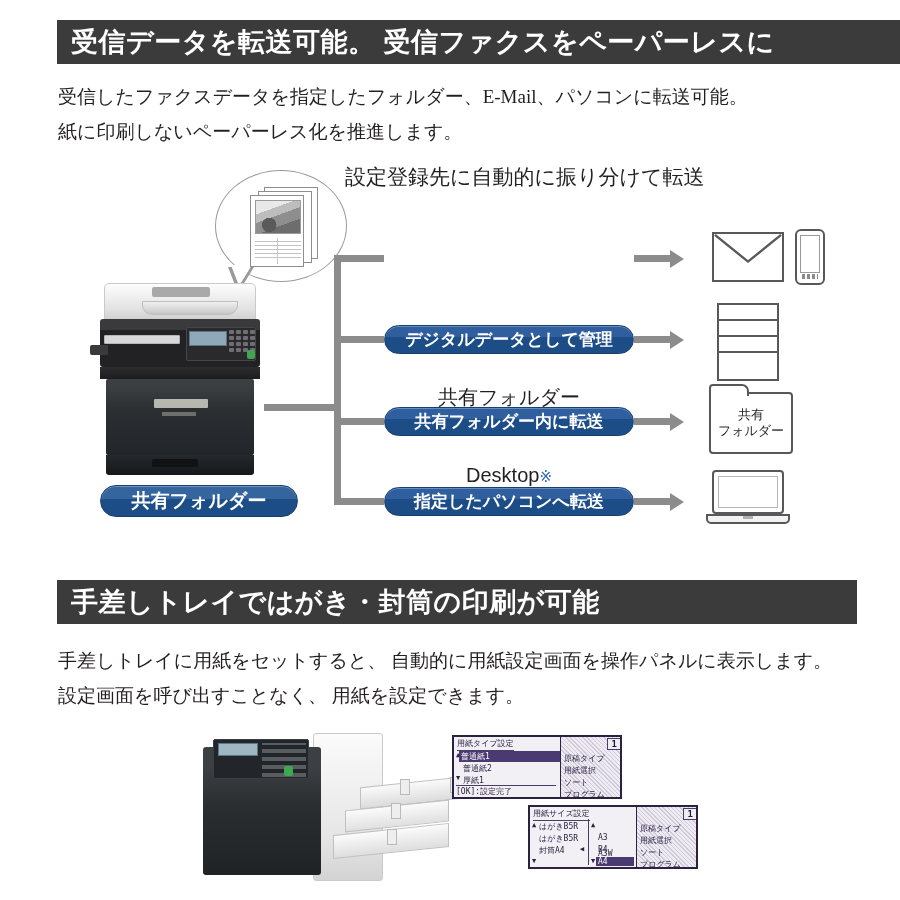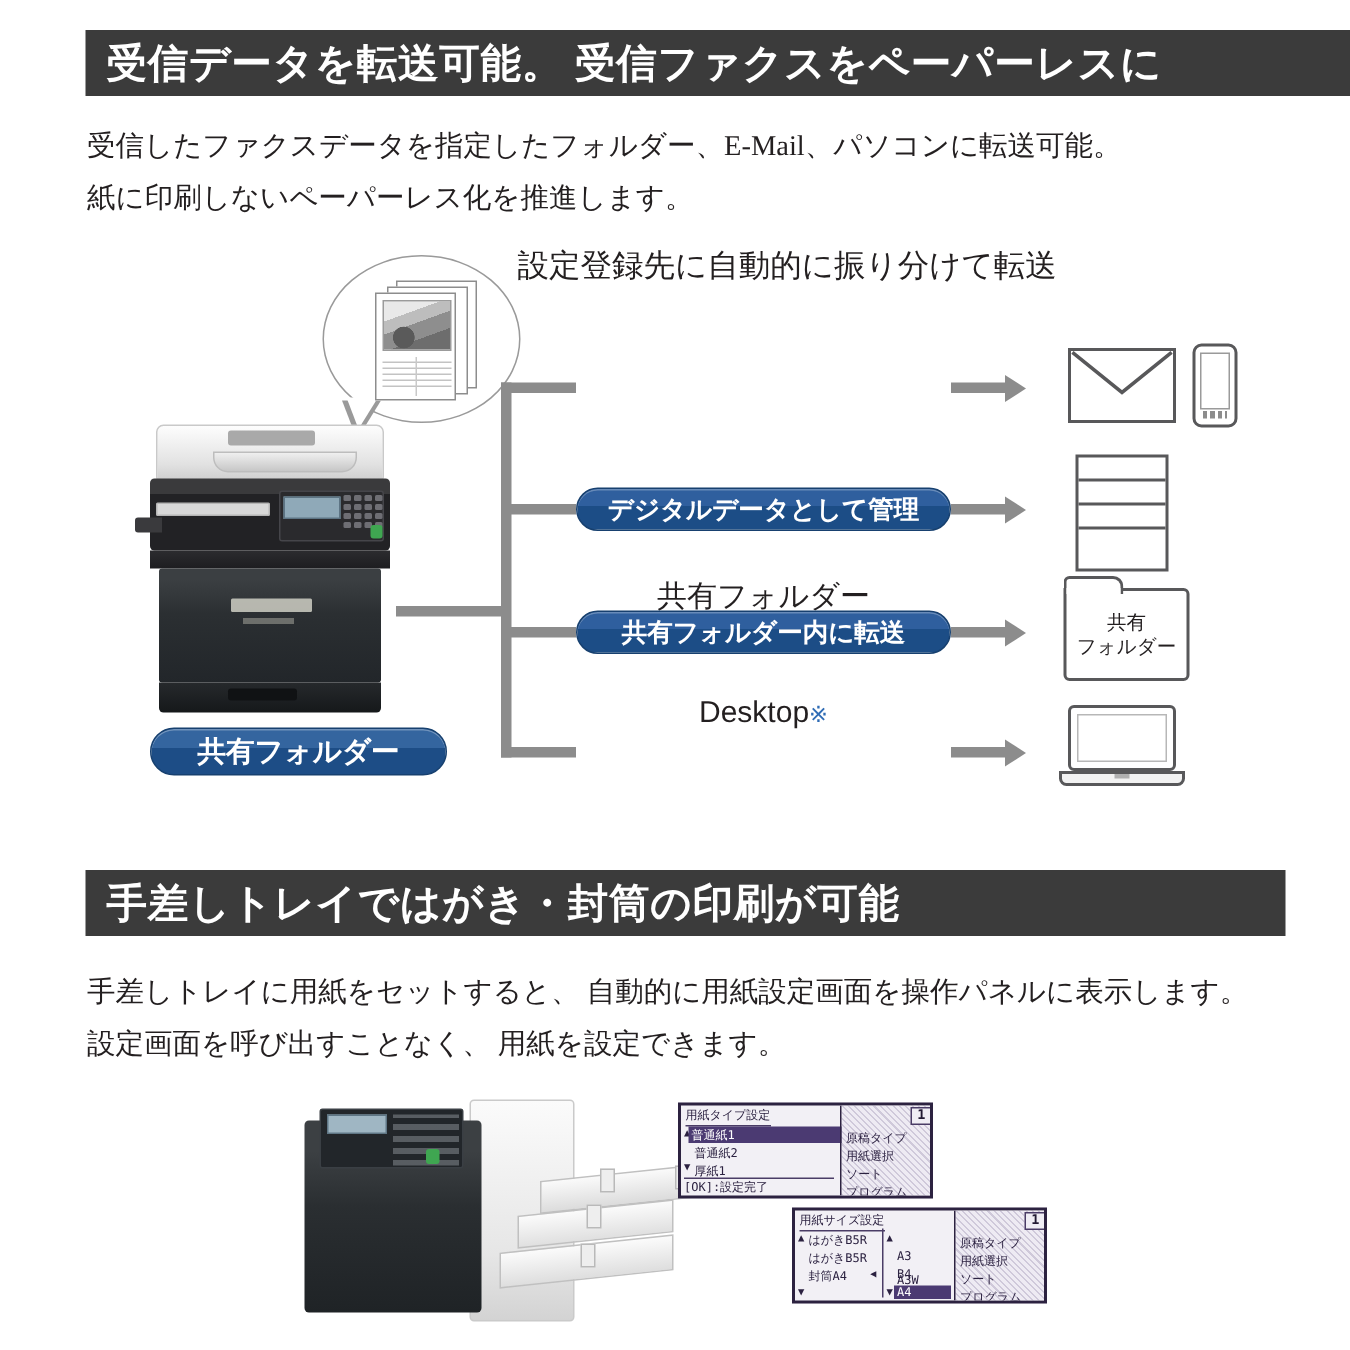--- a/index.html
+++ b/index.html
@@ -486,20 +486,21 @@
     <div class="cover"></div>
     <div class="lbl">
       <div>共有</div>
       <div>フォルダー</div>
     </div>
   </div>
 
   <div class="dest-label" style="left:384px; top:309px; width:250px;">
     <span>Desktop</span><span class="star">※</span>
   </div>
+  <div class="pill" style="left:384px; top:332px; width:250px;">指定したパソコンへ転送</div>
   <div class="conn" style="left:634px; top:343px; width:36px; height:7px;"></div>
   <div class="arrow-head" style="left:670px; top:337.5px;"></div>
   <div class="ic-laptop" style="left:706px; top:315px;">
     <div class="lid">
         <i></i>
       </div>
     <div class="deck"></div>
     <div class="pad"></div>
   </div>
 </div>

